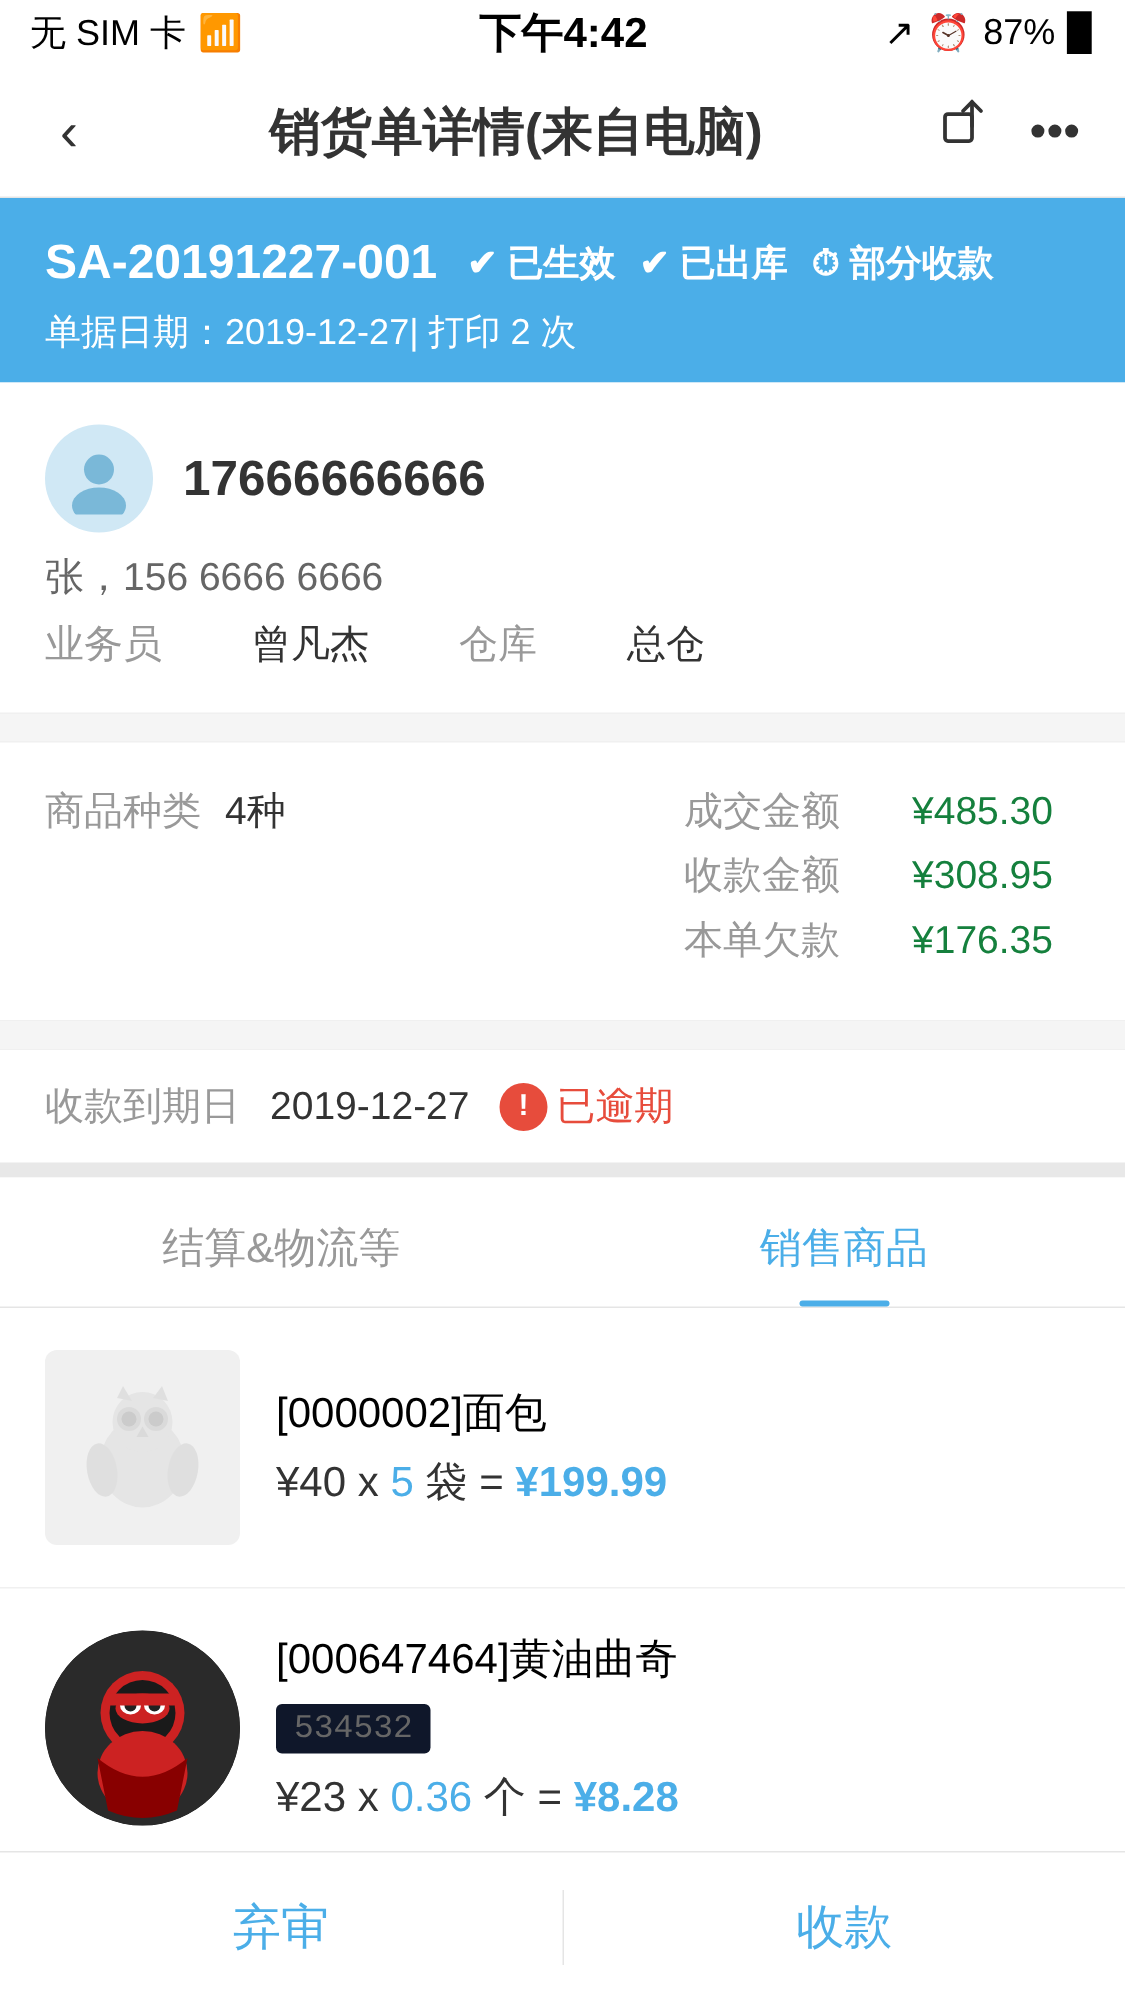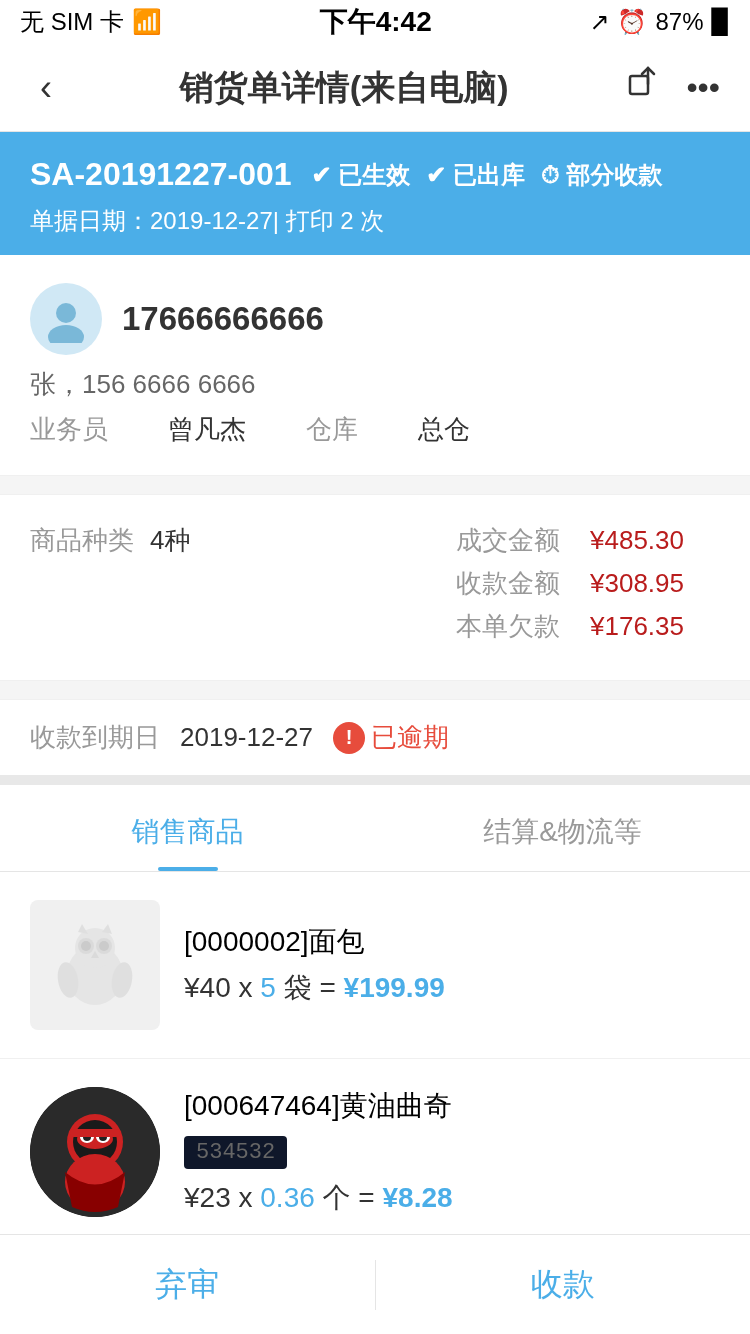--- a/index.html
+++ b/index.html
@@ -166,21 +166,21 @@
     .summary-right { text-align: right; }
     .amount-row {
       display: flex;
       justify-content: flex-end;
       align-items: center;
       gap: 30px;
       margin-bottom: 8px;
       font-size: 26px;
     }
     .amount-label { color: #999; }
-    .amount-value { color: #b91c1c; font-weight: 500; min-width: 130px; text-align: left; }
+    .amount-value { color: #15803d; font-weight: 500; min-width: 130px; text-align: center; }
 
     
     .due-section {
       background: #fff;
       padding: 20px 30px;
       margin-top: 18px;
       border-top: 1px solid #f0f0f0;
       border-bottom: 10px solid #e8e8e8;
       display: flex;
       align-items: center;
@@ -418,22 +418,22 @@
 <div class="due-section">
   <span class="due-label">收款到期日</span>
   <span class="due-date">2019-12-27</span>
   <div class="overdue-badge">
     <div class="overdue-icon">!</div>
     <span>已逾期</span>
   </div>
 </div>
 
 <div class="tabs-section">
+  <div class="tab-item">结算&amp;物流等</div>
   <div class="tab-item active">销售商品</div>
-  <div class="tab-item">结算&amp;物流等</div>
 </div>
 
 <div class="product-list">
 
   <div class="product-item">
     <div class="product-image">
       <div class="product-image-placeholder">
 
         <svg width="90" height="90" viewBox="0 0 90 90" fill="none" class="owl-graphic">
 

